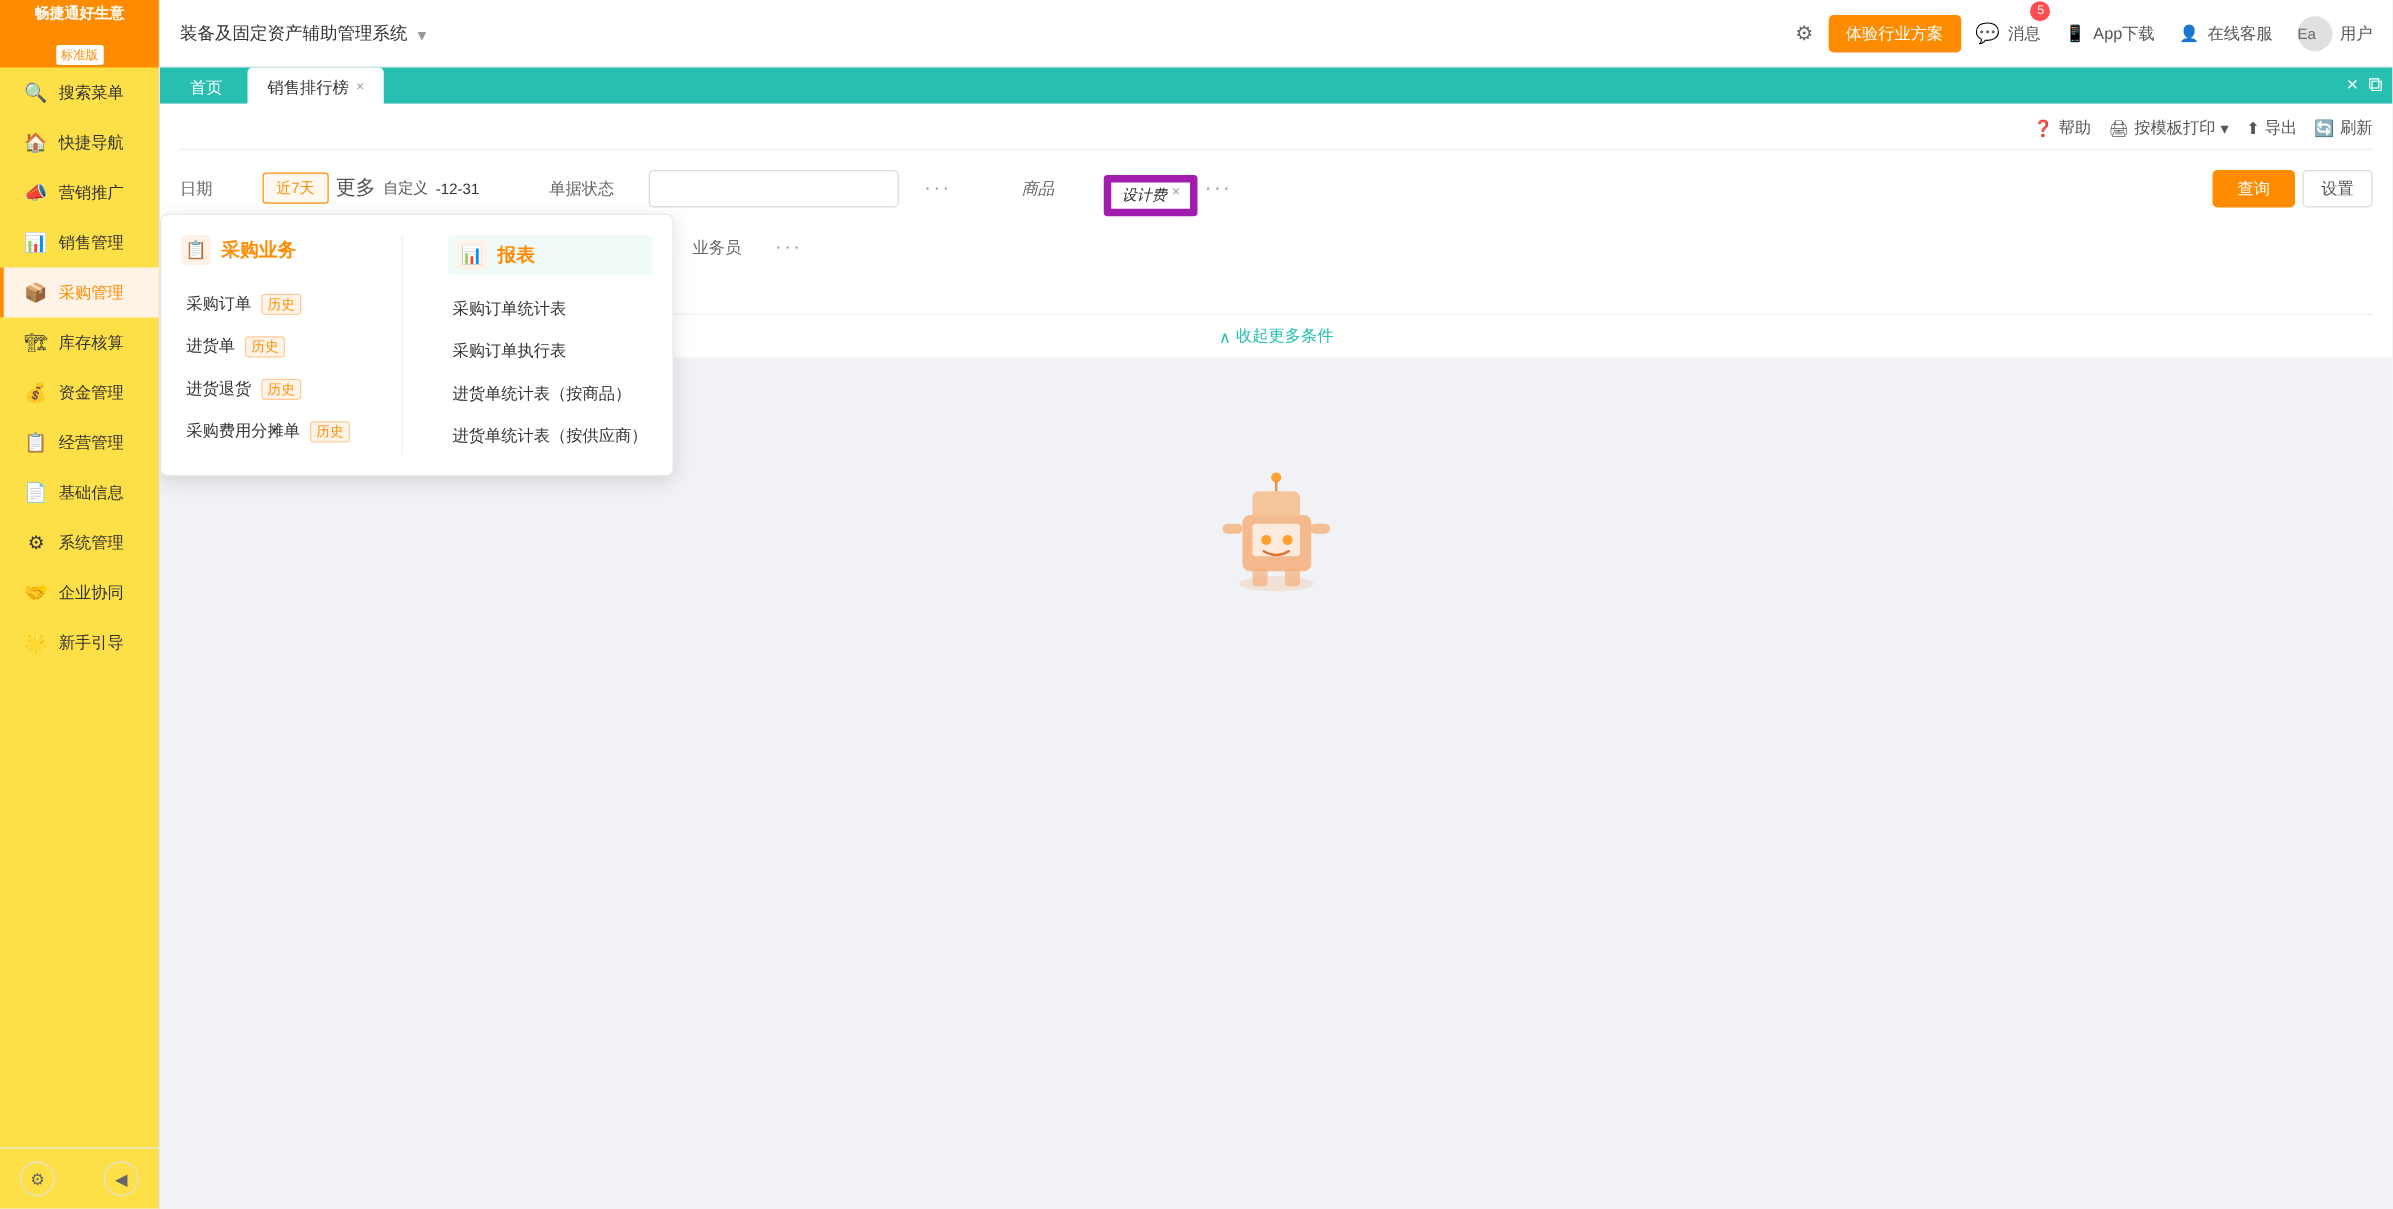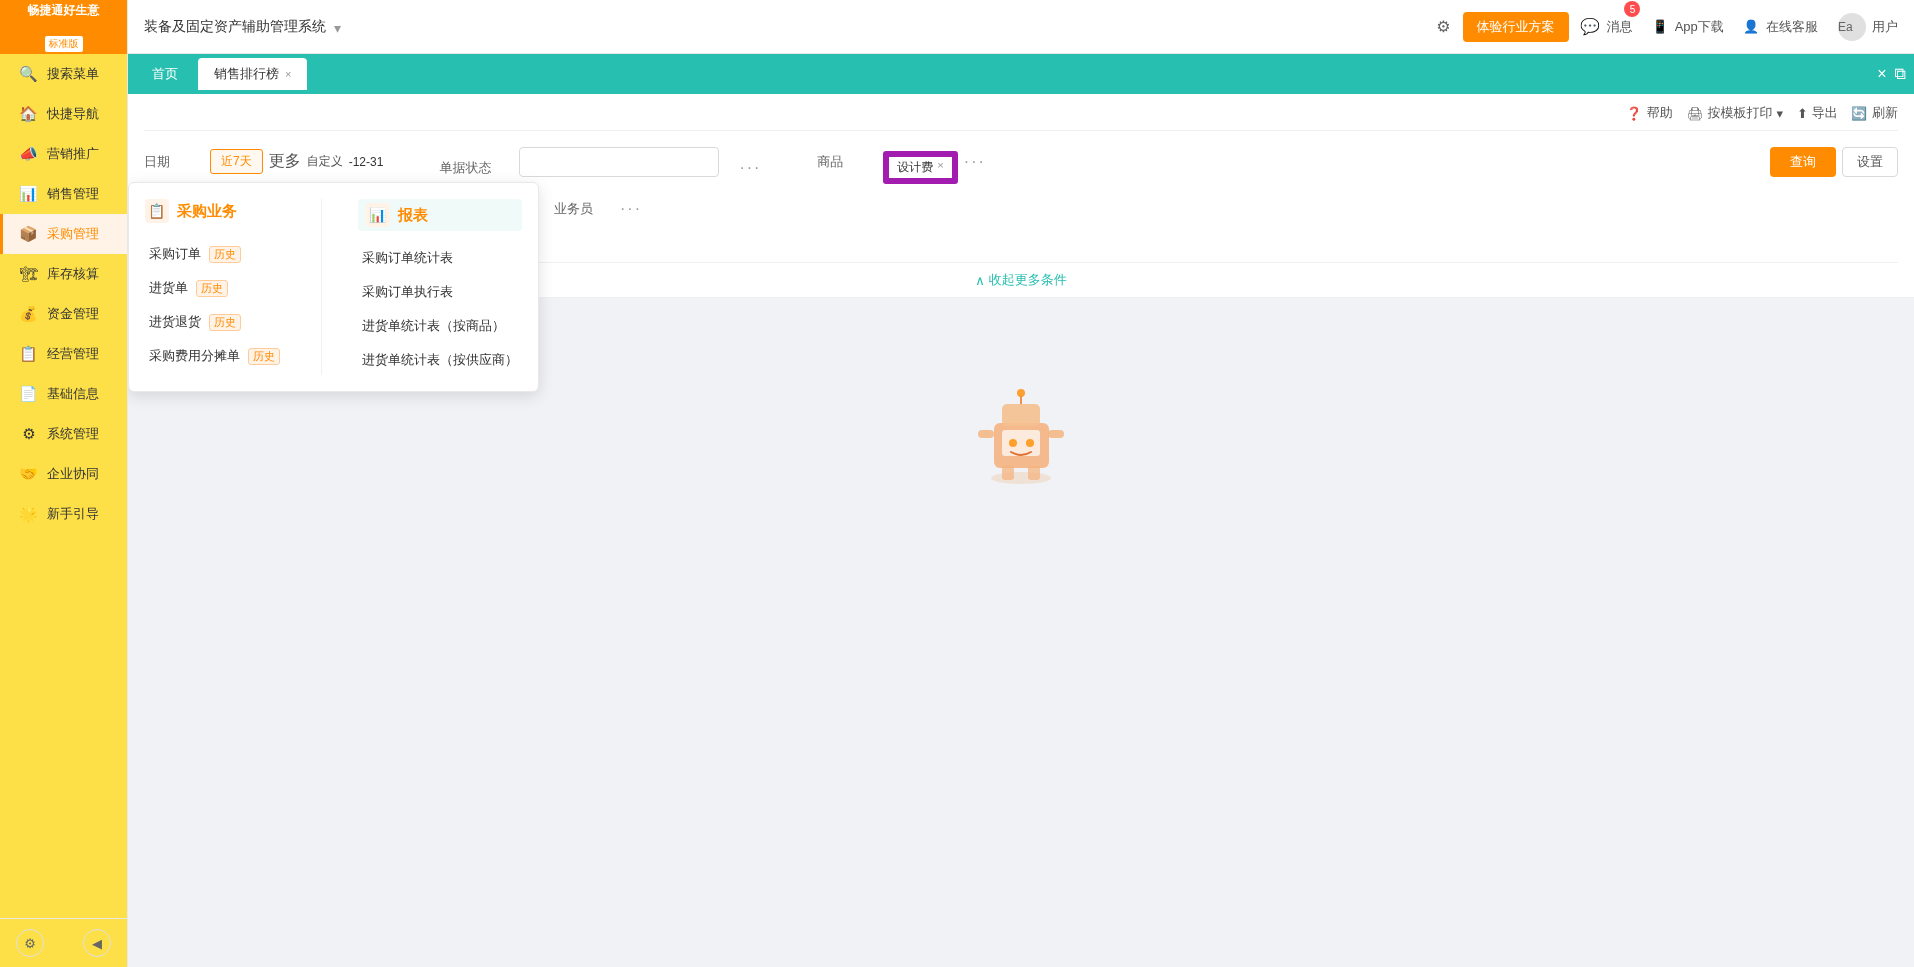--- a/index.html
+++ b/index.html
@@ -162,23 +162,22 @@
       background: #e0e0e0;
       display: flex;
       align-items: center;
       font-size: 12px;
       color: #666;
     }
 
     
     .tabs-bar {
       background: #26bfb0;
-      height: 40px;
-      display: flex;
-      align-items: center;
+      height: 29px;
+      display: flex;
       padding: 0 8px;
     }
     .tab {
       height: 32px;
       padding: 0 16px;
       display: flex;
       align-items: center;
       font-size: 13px;
       cursor: pointer;
       border-radius: 4px 4px 0 0;
@@ -530,31 +529,31 @@
 
       <div style="display:flex; align-items:center; gap:16px; margin-bottom:10px;">
         <div style="display:flex; align-items:center; gap:6px;">
           <span class="filter-label">日期</span>
           <span class="date-tag active">近7天</span>
           <span class="date-tag-more">更多</span>
           <span class="date-tag-custom">自定义</span>
           <span class="date-range">-12-31</span>
         </div>
 
-        <div style="display:flex; align-items:flex-end; gap:20px; margin-left:40px;">
+        <div style="display:flex; align-items:center; gap:20px; margin-left:40px;">
           <span class="filter-label">单据状态</span>
           <div style="position:relative; display:inline-block;">
             <select class="filter-select" style="min-width:200px;">
               <option></option>
             </select>
           </div>
           <span class="filter-dots">···</span>
         </div>
 
-        <div style="display:flex; align-items:center; gap:6px; margin-left:40px; flex:1;">
+        <div style="display:flex; align-items:center; gap:6px; margin-left:40px; flex:1;font-style:italic;">
           <span class="filter-label">商品</span>
           <div class="chip">
             <span>设计费</span>
             <span class="chip-close">×</span>
           </div>
           <span class="filter-dots">···</span>
         </div>
 
         <div style="display:flex; gap:6px; margin-left:auto;">
           <button class="query-btn">查询</button>

